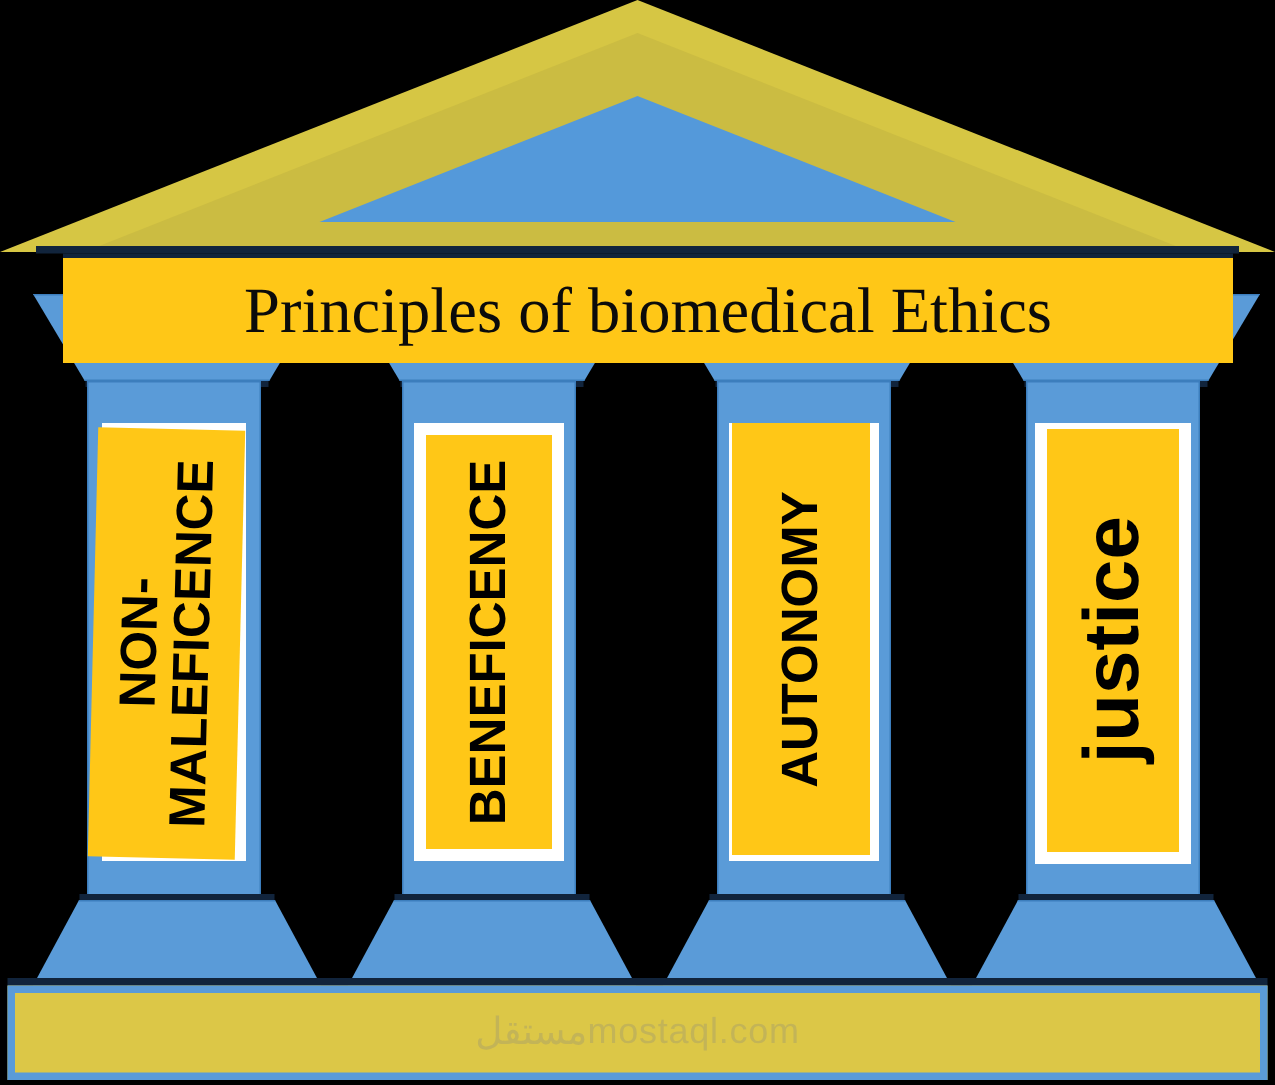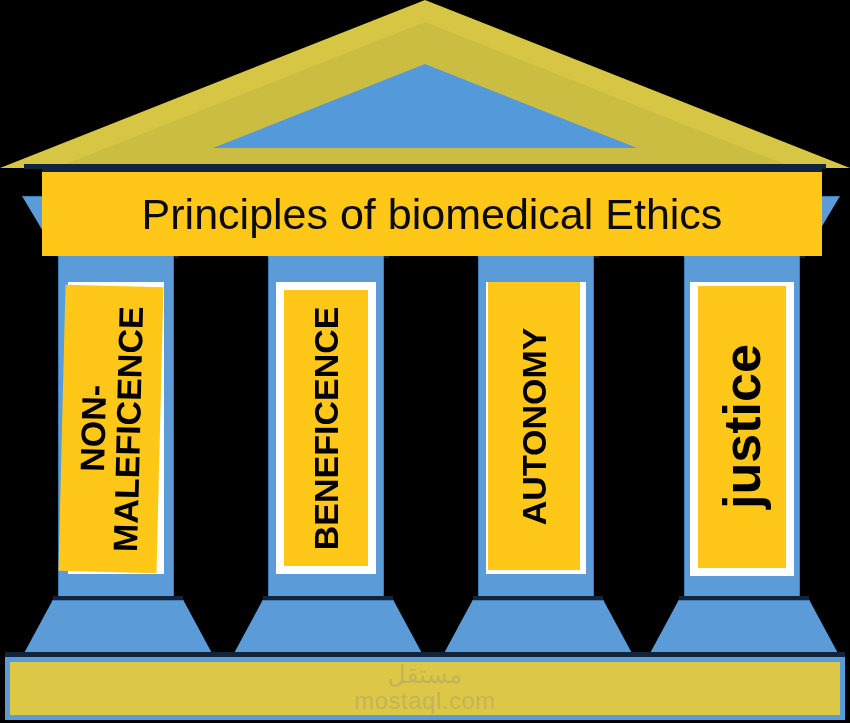--- a/index.html
+++ b/index.html
@@ -147,25 +147,26 @@
     height: 4px;
     background: #11243c;
   }
 
   
   #title-banner {
     position: absolute;
     left: 42px;
     top: 172px;
     width: 780px;
-    height: 84px;
+    height: 70px;
     background: #ffc717;
     display: flex;
     align-items: center;
     justify-content: center;
+    font-family: Liberation Serif, serif;
   }
   #title-banner .title-text {
     font-size: 43px;
     color: #0b0b0b;
     font-weight: normal;
     letter-spacing: 0px;
     white-space: nowrap;
   }
   #banner-topshadow {
     position: absolute;
@@ -197,21 +198,20 @@
   }
 
   
   #watermark {
     position: absolute;
     left: 0;
     top: 660px;
     width: 850px;
     height: 56px;
     display: flex;
-    flex-direction: column;
     align-items: center;
     justify-content: center;
     pointer-events: none;
   }
   #watermark .wm-ar {
     font-size: 25px;
     color: #c3b457;
     line-height: 1;
     font-weight: normal;
     direction: rtl;

